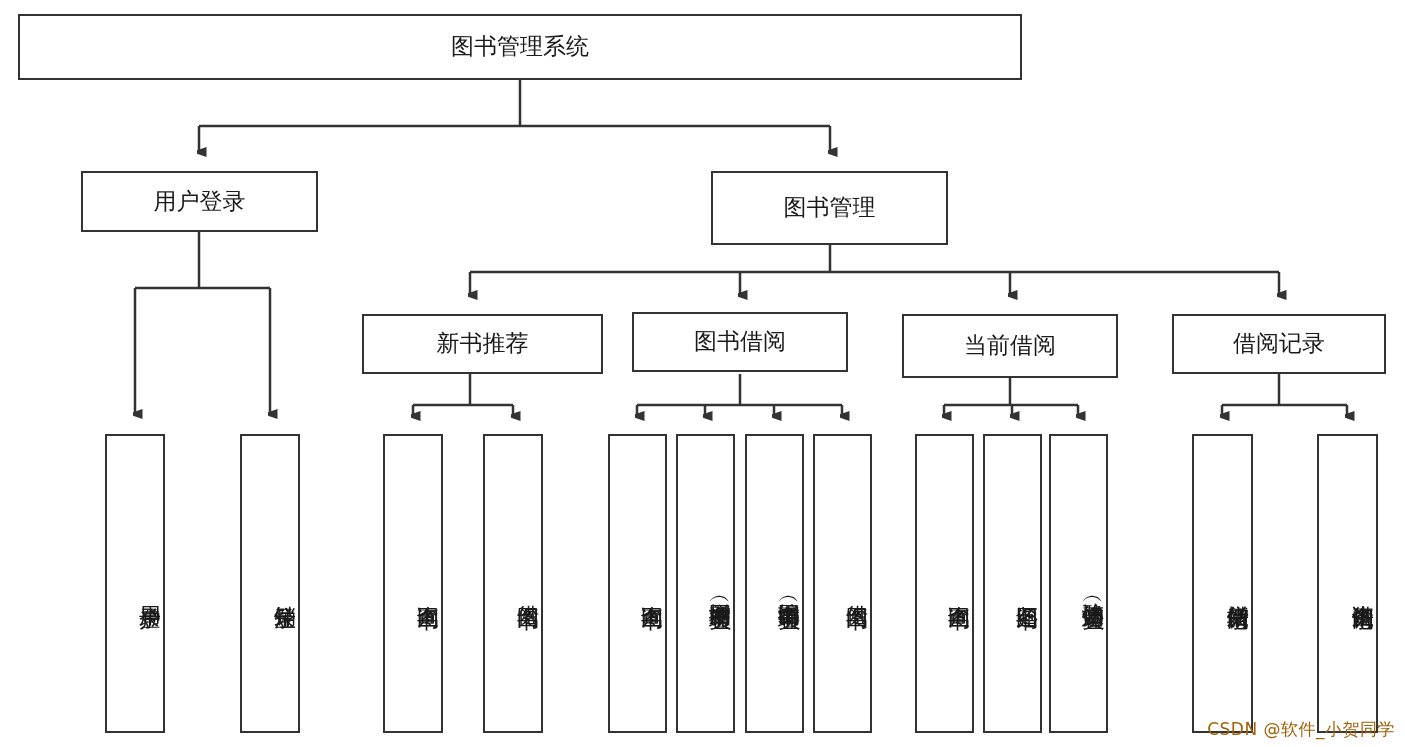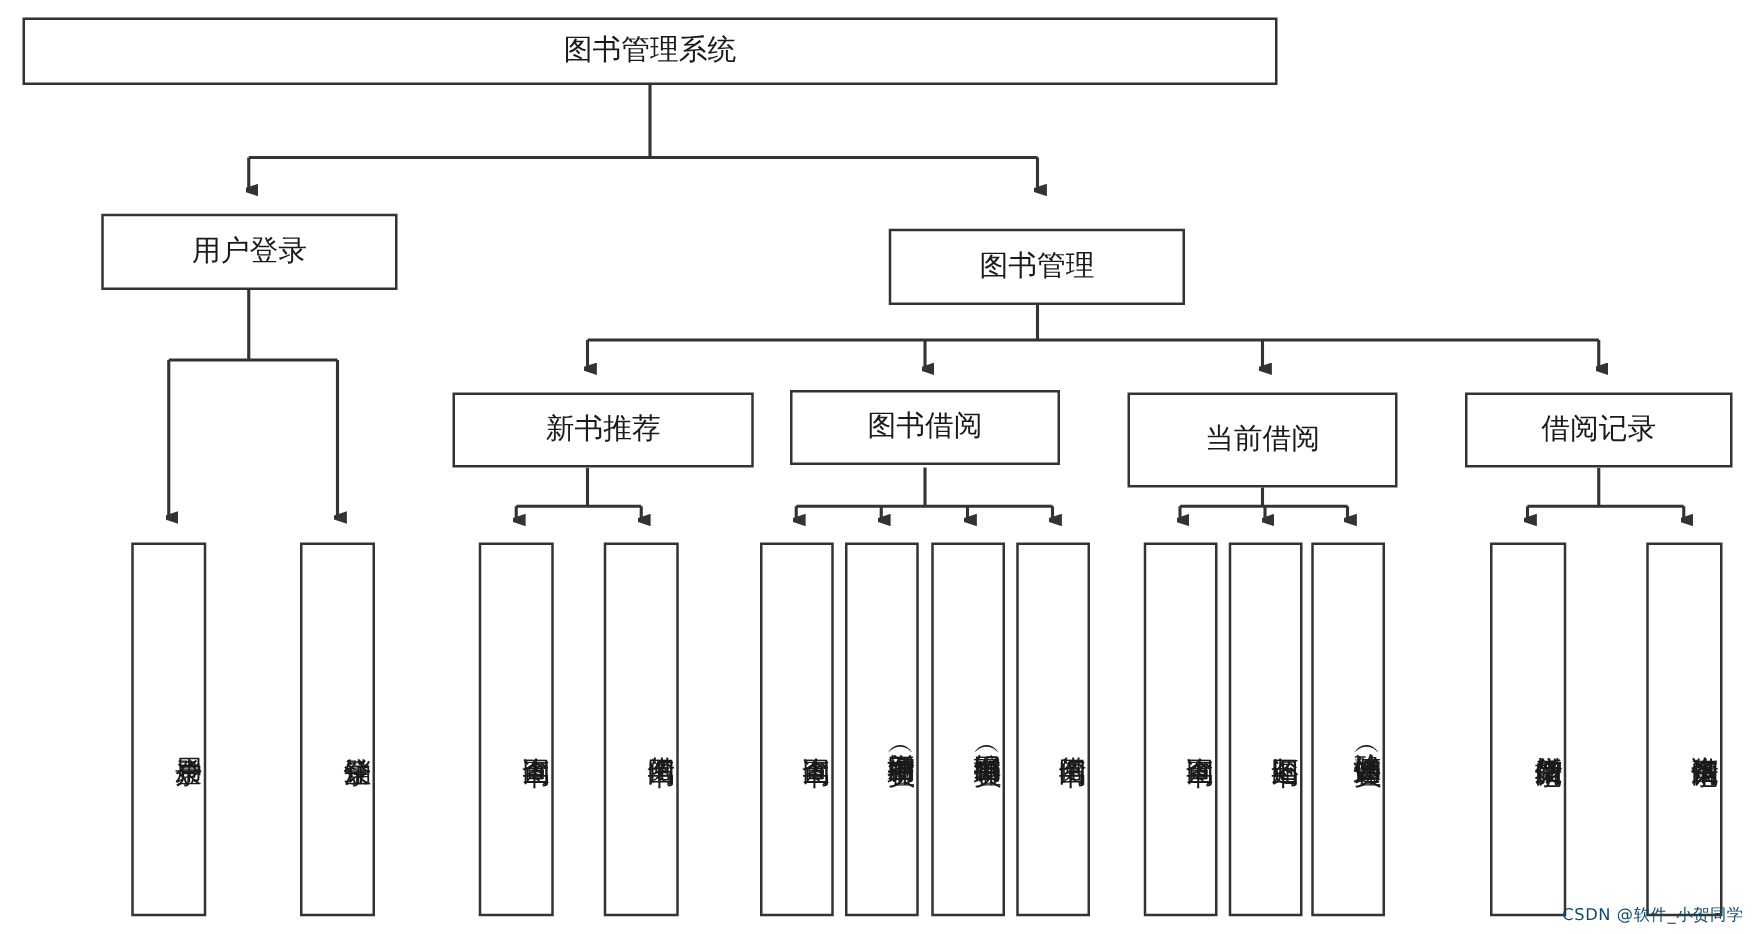--- a/index.html
+++ b/index.html
@@ -56,22 +56,22 @@
   }
   .node.v .vtext {
     writing-mode: vertical-rl;
     text-orientation: upright;
     display: block;
   }
   .watermark {
     position: absolute;
     right: 10px;
     bottom: 6px;
-    font-size: 13px;
-    color: #0c4a6e;
+    font-size: 17px;
+    color: #a16207;
     white-space: nowrap;
     letter-spacing: 0.5px;
     text-align: right;
   }
 </style>
 </head>
 <body>
 
 <div id="canvas">
 
@@ -119,38 +119,38 @@
       <path d="M1012,405 L1012,416" marker-end="url(#arrow)"></path>
       <path d="M1078,405 L1078,416" marker-end="url(#arrow)"></path>
 
       <path d="M1279,374 L1279,405"></path>
       <path d="M1222,405 L1347,405"></path>
       <path d="M1222,405 L1222,416" marker-end="url(#arrow)"></path>
       <path d="M1347,405 L1347,416" marker-end="url(#arrow)"></path>
     </g>
   </svg>
 
-  <div class="node root" style="left:18px; top:14px; width:1004px; height:54px;">
+  <div class="node root" style="left:18px; top:14px; width:1004px; height:66px;">
     <span>图书管理系统</span>
   </div>
 
   <div class="node h" style="left:81px; top:171px; width:237px; height:61px;">
     <span>用户登录</span>
   </div>
-  <div class="node h" style="left:711px; top:171px; width:237px; height:61px;margin-top:12px;">
+  <div class="node h" style="left:711px; top:171px; width:237px; height:74px;">
     <span>图书管理</span>
   </div>
 
   <div class="node h" style="left:362px; top:314px; width:241px; height:60px;">
     <span>新书推荐</span>
   </div>
   <div class="node h" style="left:632px; top:312px; width:216px; height:60px;">
     <span>图书借阅</span>
   </div>
-  <div class="node h" style="left:902px; top:314px; width:216px; height:76px;">
+  <div class="node h" style="left:902px; top:314px; width:216px; height:64px;">
     <span>当前借阅</span>
   </div>
   <div class="node h" style="left:1172px; top:314px; width:214px; height:60px;">
     <span>借阅记录</span>
   </div>
 
   <div class="node v" style="left:105px; top:434px; width:60px; height:299px;">
     <span class="vtext">用户登录</span>
   </div>
   <div class="node v" style="left:240px; top:434px; width:60px; height:299px;">

